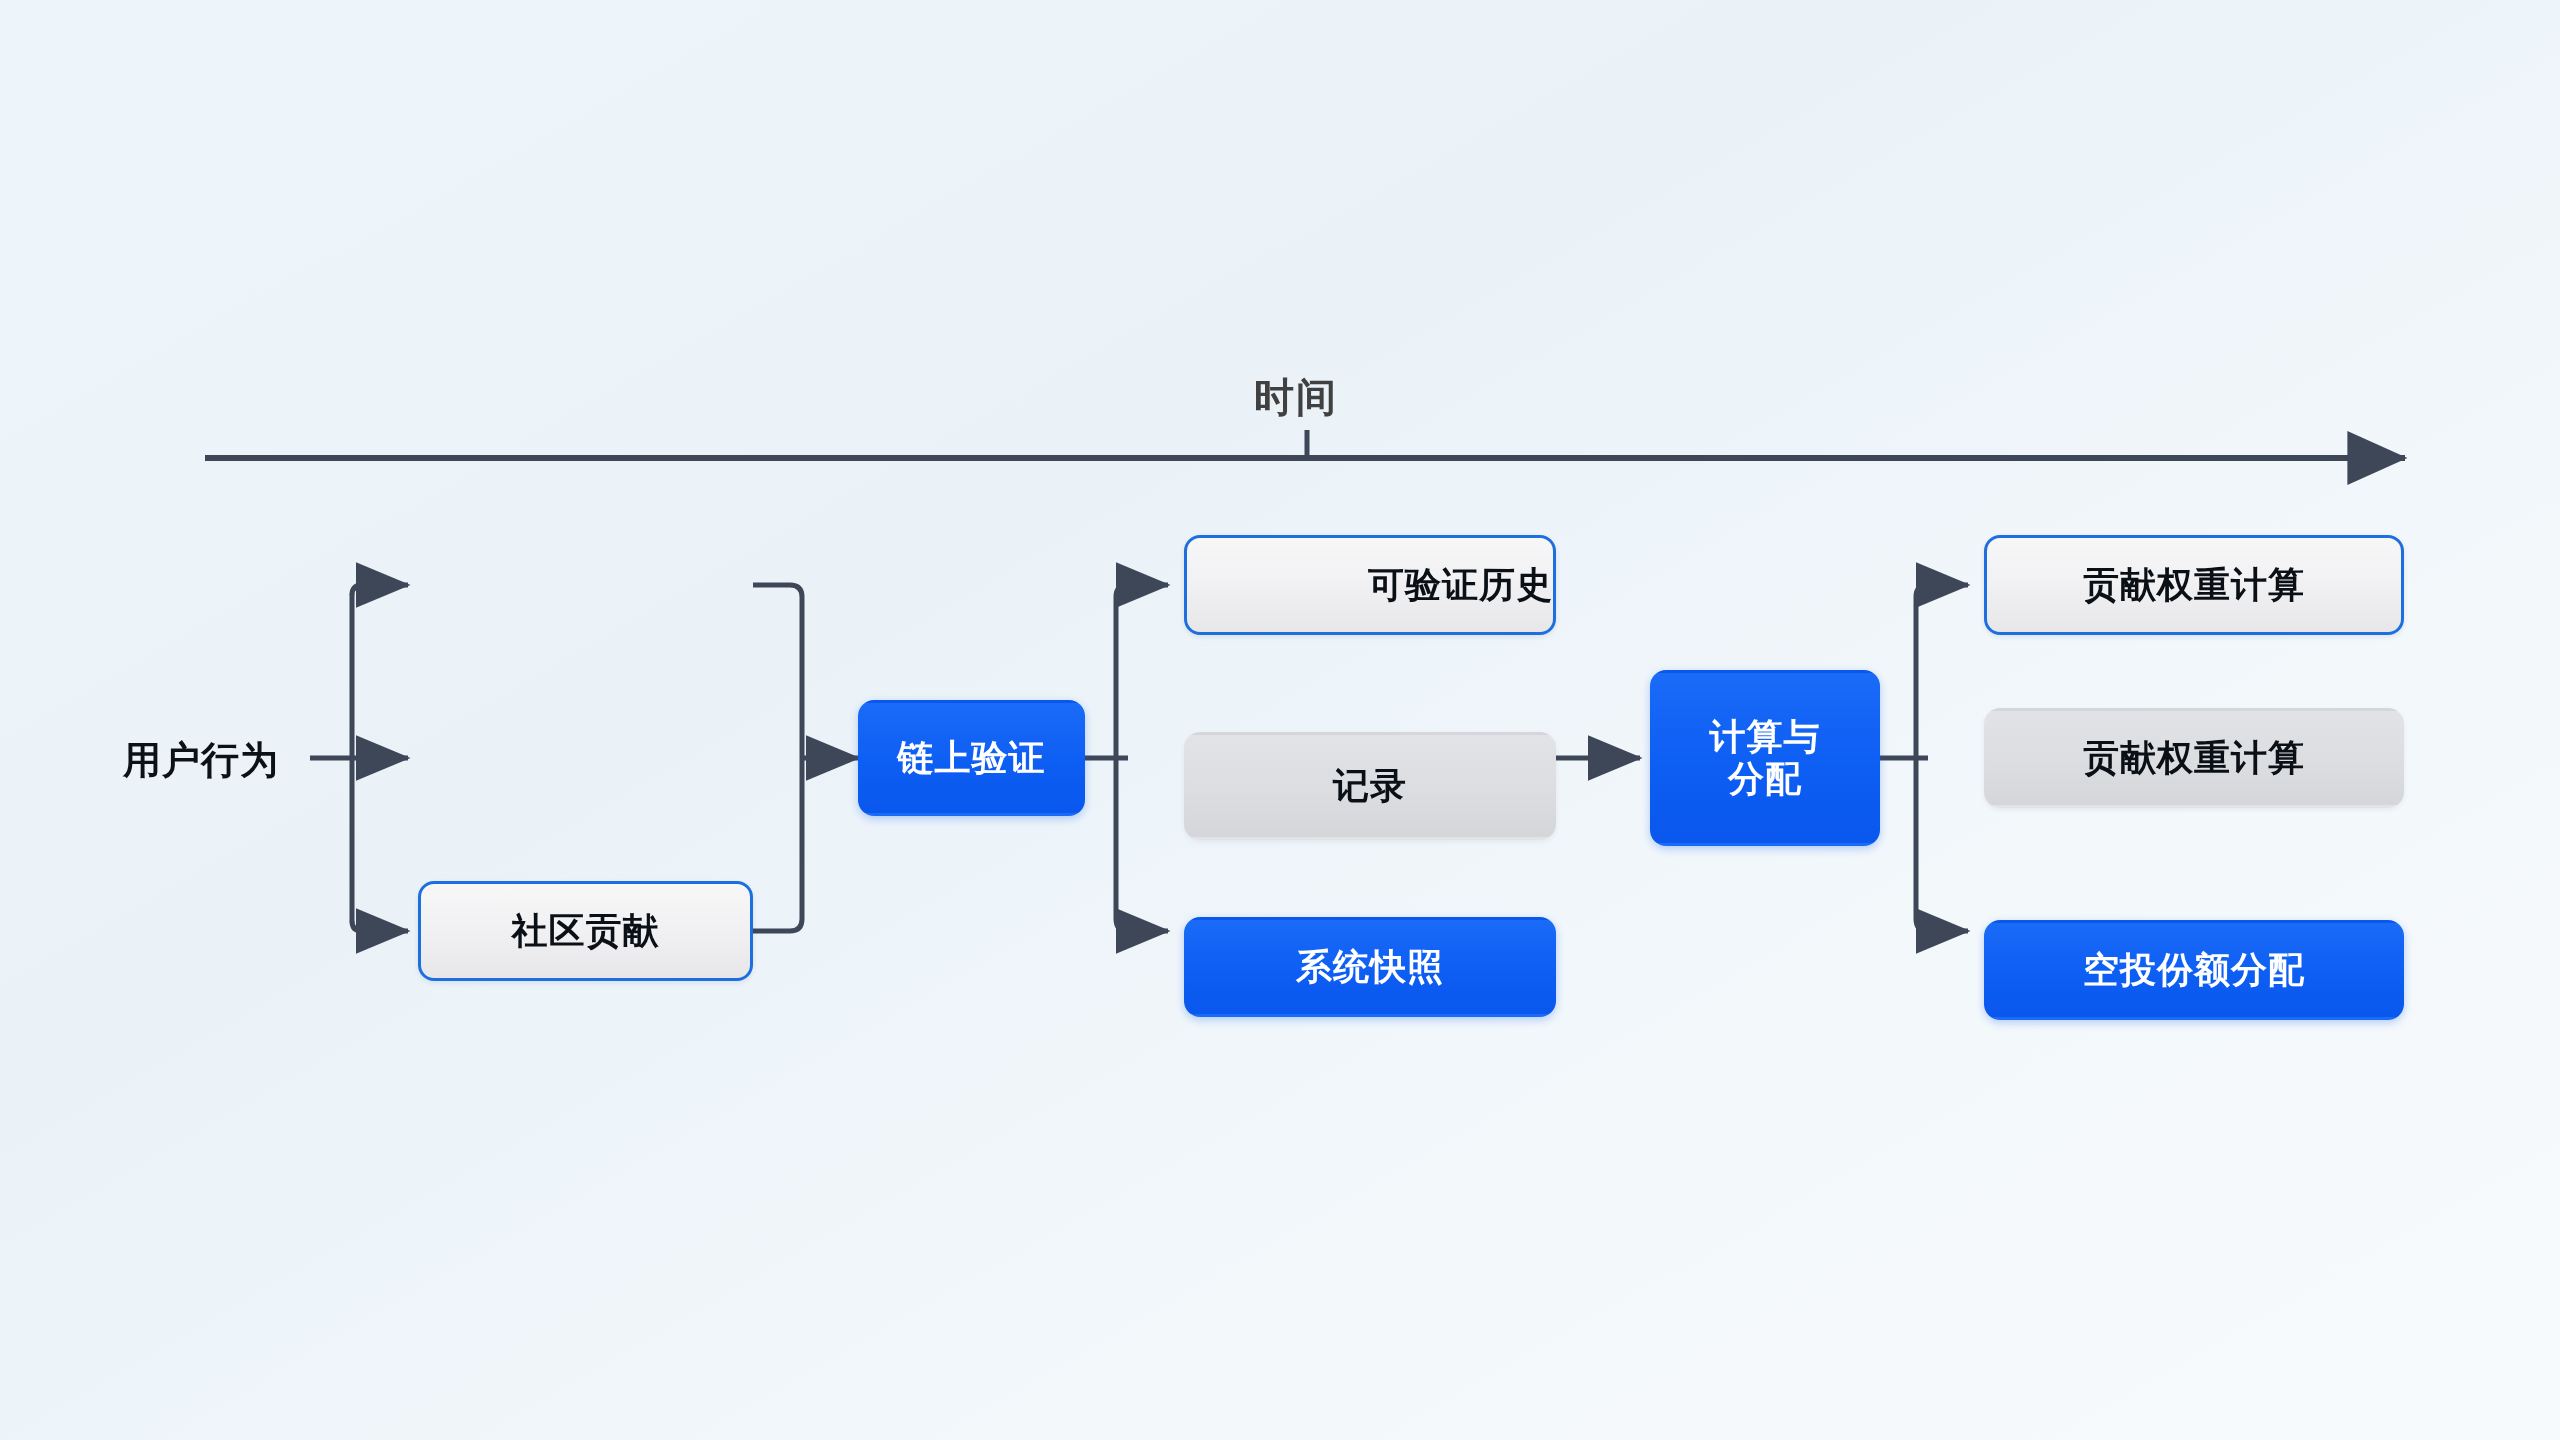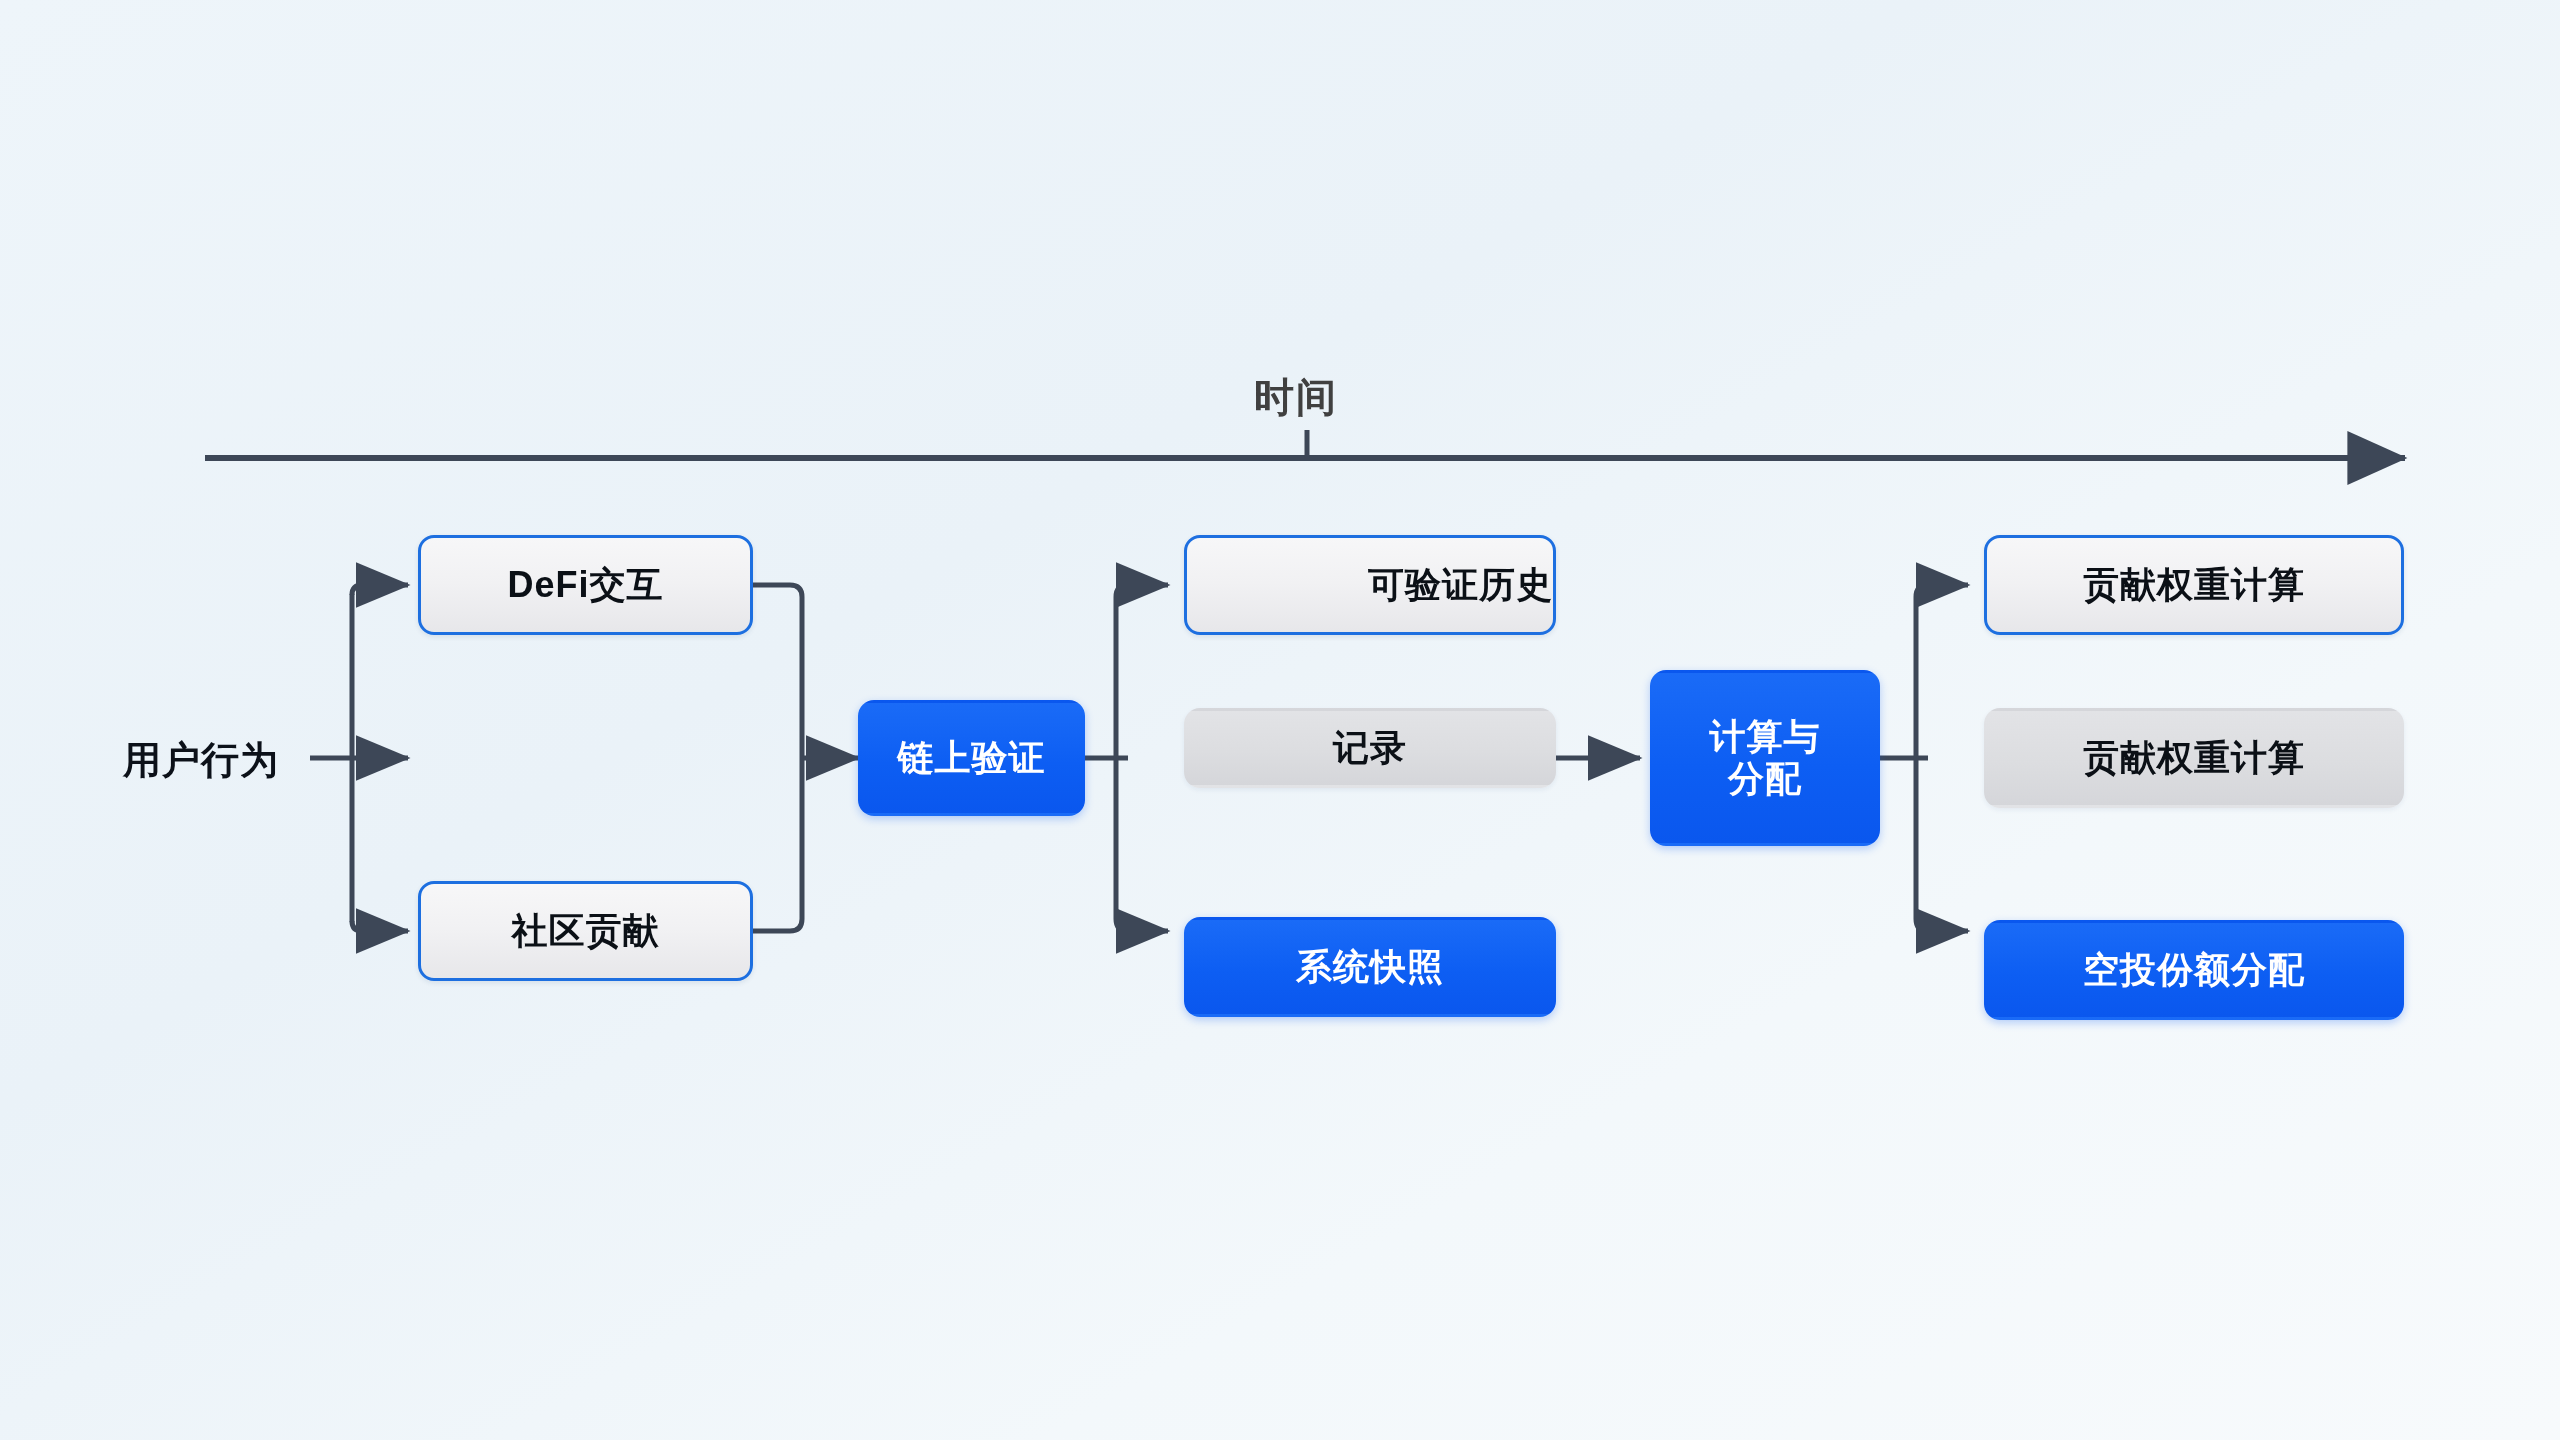--- a/index.html
+++ b/index.html
@@ -149,38 +149,35 @@
       <path d="M1928,585 q-12,0 -12,12 L1916,919 q0,12 12,12" stroke="#3d4757" stroke-width="5" fill="none"></path>
       <line x1="1928" y1="585" x2="1968" y2="585" stroke="#3d4757" stroke-width="5" marker-end="url(#ah)"></line>
       <line x1="1928" y1="931" x2="1968" y2="931" stroke="#3d4757" stroke-width="5" marker-end="url(#ah)"></line>
     </g>
   </svg>
 
   <div class="timeline-label">时间</div>
 
   <div class="entry-label">用户行为</div>
 
-  <div class="node outlined" style="left:418px; top:535px; width:335px; height:100px; font-size:36px;">
-    <span class="label">DeFi交互</span>
-  </div>
 
 
   <div class="node outlined" style="left:418px; top:881px; width:335px; height:100px; font-size:36px;">
     <span class="label">社区贡献</span>
   </div>
 
   <div class="node solid" style="left:858px; top:700px; width:227px; height:116px; font-size:36px;">
     <span class="label">链上验证</span>
   </div>
 
   <div class="node outlined" style="left:1184px; top:535px; width:372px; height:100px; font-size:36px;justify-content:flex-end;">
     <span class="label">可验证历史</span>
   </div>
 
-  <div class="node plain" style="left:1184px; top:708px; width:372px; height:80px; font-size:36px;">
+  <div class="node plain" style="left:1184px; top:732px; width:372px; height:108px; font-size:36px;">
     <span class="label">记录</span>
   </div>
 
   <div class="node solid" style="left:1184px; top:881px; width:372px; height:100px; font-size:36px;margin-top:36px;">
     <span class="label">系统快照</span>
   </div>
 
   <div class="node solid" style="left:1650px; top:670px; width:230px; height:176px; font-size:36px;">
     <span class="label">
       <span class="ln">计算与</span>

